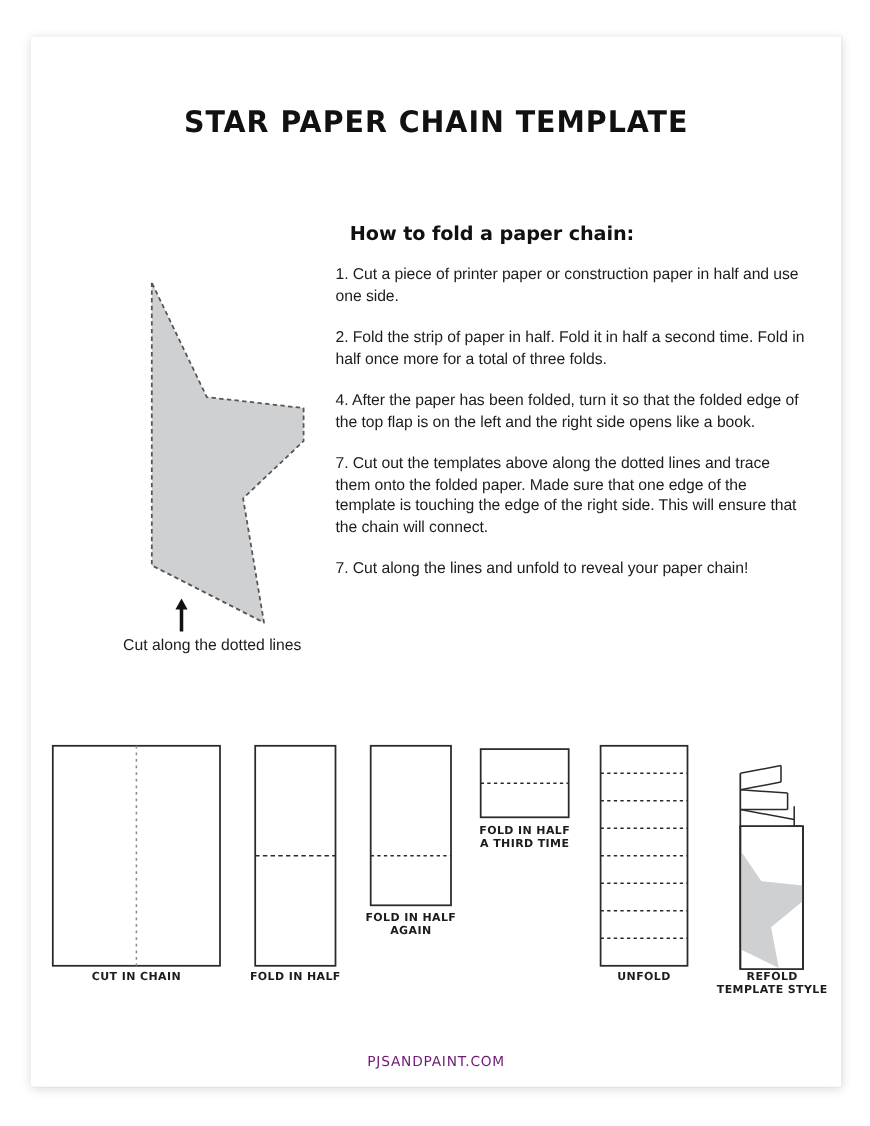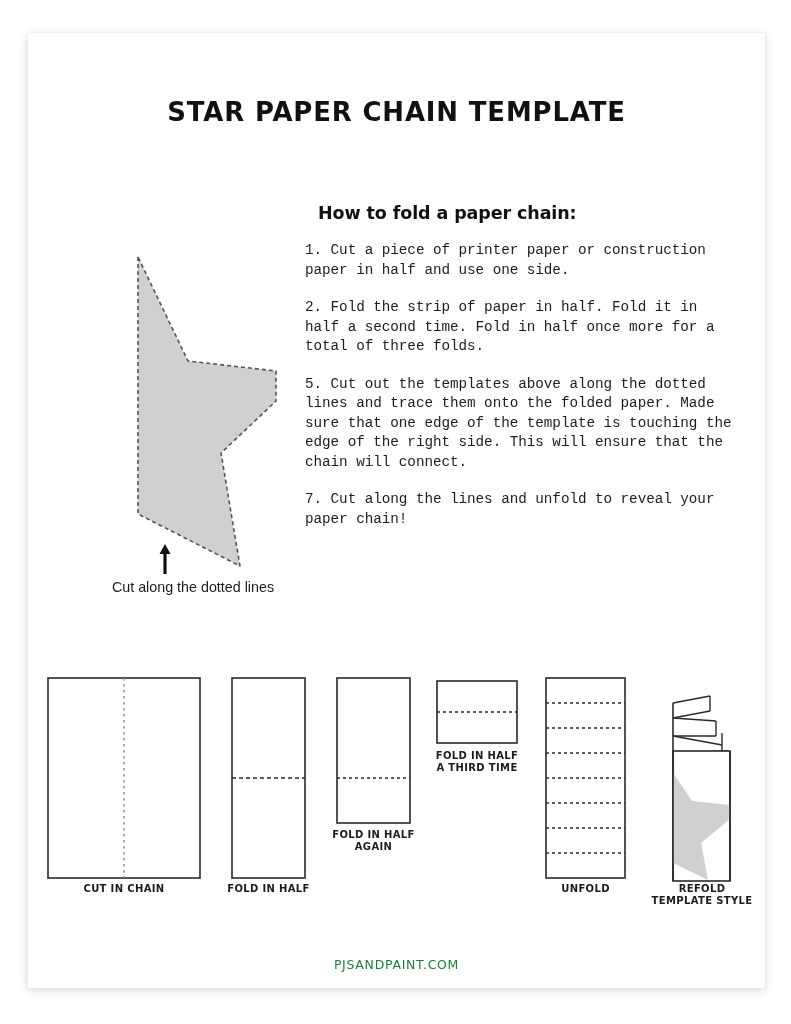--- a/index.html
+++ b/index.html
@@ -46,21 +46,21 @@
   }
   #instr-heading {
     font-family: "DejaVu Sans", sans-serif;
     font-weight: 700;
     font-size: 17.5px;
     letter-spacing: -0.1px;
     margin: 0 0 18px 13px;
     color: #111111;
   }
   .instr-step {
-    font-family: Liberation Mono, monospace;
+    font-family: Liberation Sans, sans-serif;
     font-size: 14.3px;
     line-height: 19.5px;
     margin: 0 0 18px 0;
     color: #1c1c1c;
     letter-spacing: -0.05px;
   }
   .instr-step:last-child { margin-bottom: 0; }
   
   #star-template {
     position: absolute;
@@ -94,21 +94,21 @@
   }
   
   #footer {
     position: absolute;
     left: 0; top: 924px;
     width: 737px;
     text-align: center;
     font-family: "DejaVu Sans", sans-serif;
     font-size: 12.5px;
     letter-spacing: 0.7px;
-    color: #15803d;
+    color: #701a75;
   }
 </style>
 </head>
 <body>
 
 <div id="canvas">
   <div id="sheet">
 
     <div id="title">STAR PAPER CHAIN TEMPLATE</div>
 
@@ -120,21 +120,22 @@
         <line x1="77" y1="341" x2="77" y2="316" stroke="#111111" stroke-width="3.2"></line>
         <polygon points="77,311 71.5,321 82.5,321" fill="#111111"></polygon>
       </g>
     </svg>
     <div id="cut-note">Cut along the dotted lines</div>
 
     <div id="instructions">
       <h2 id="instr-heading">How to fold a paper chain:</h2>
       <p class="instr-step">1. Cut a piece of printer paper or construction paper in half and use one side.</p>
       <p class="instr-step">2. Fold the strip of paper in half. Fold it in half a second time. Fold in half once more for a total of three folds.</p>
-      <p class="instr-step">5. Cut out the templates above along the dotted lines and trace them onto the folded paper. Made sure that one edge of the template is touching the edge of the right side. This will ensure that the chain will connect.</p>
+      <p class="instr-step">4. After the paper has been folded, turn it so that the folded edge of the top flap is on the left and the right side opens like a book.</p>
+      <p class="instr-step">7. Cut out the templates above along the dotted lines and trace them onto the folded paper. Made sure that one edge of the template is touching the edge of the right side. This will ensure that the chain will connect.</p>
       <p class="instr-step">7. Cut along the lines and unfold to reveal your paper chain!</p>
     </div>
 
     <div id="diagram-row">
       <svg width="737" height="300" viewBox="0 0 737 300">
 
         <g>
           <rect x="20" y="45" width="152" height="200" fill="#ffffff" stroke="#2a2a2a" stroke-width="1.6"></rect>
           <line x1="96" y1="45" x2="96" y2="245" stroke="#8a8a8a" stroke-width="1.4" stroke-dasharray="2.5,3.5"></line>
         </g>

